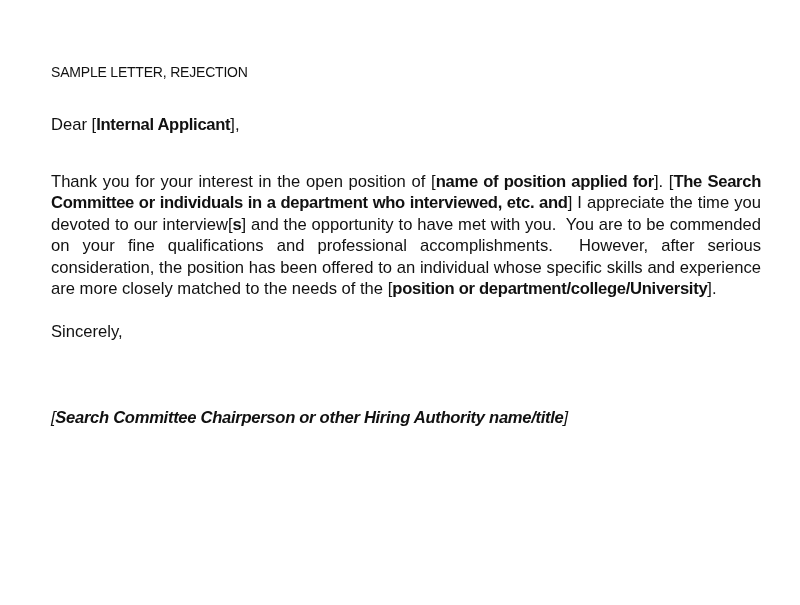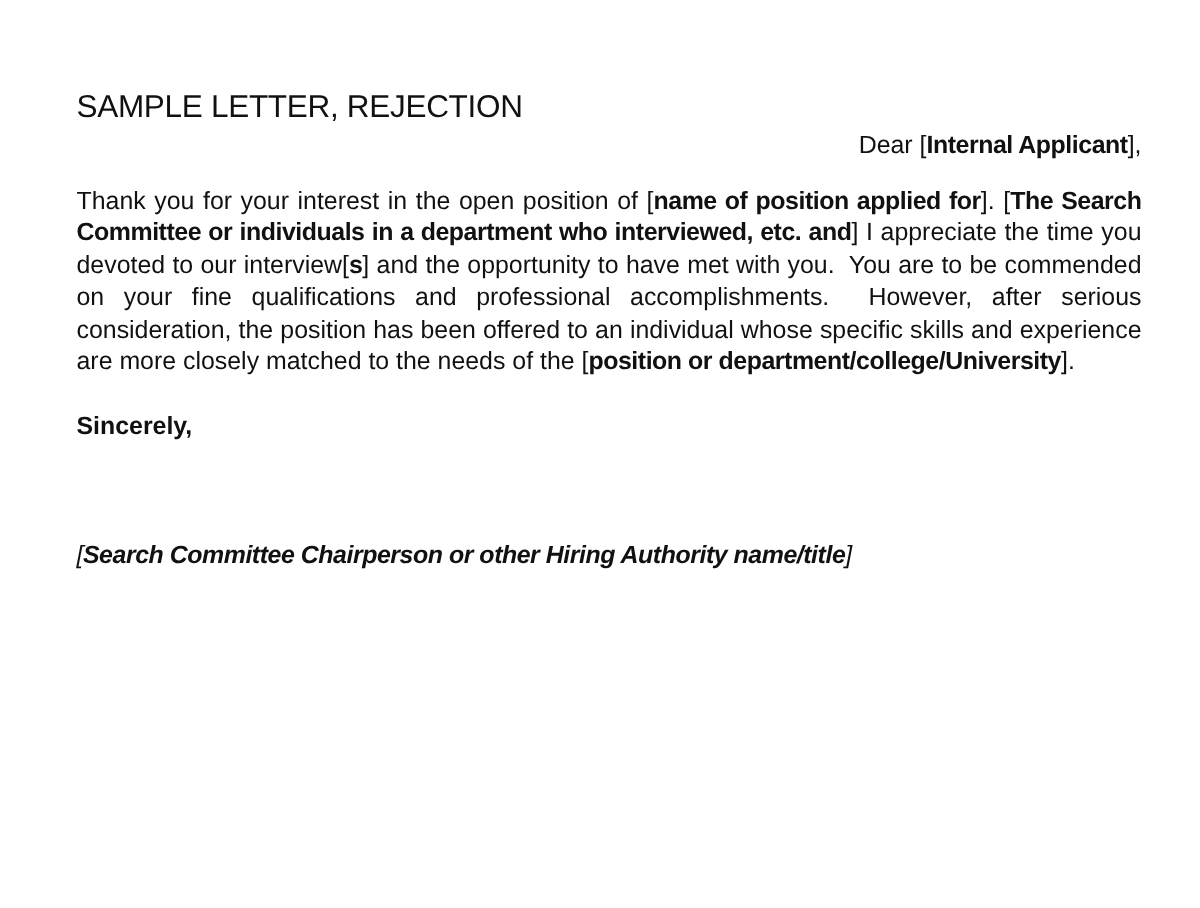--- a/index.html
+++ b/index.html
@@ -6,27 +6,27 @@
     body {
       width: 800px; height: 605px; background: #ffffff; overflow: hidden;
       font-family: "Liberation Sans", "DejaVu Sans", sans-serif;
       color: #111111;
       position: relative;
     }
     .page {
       position: absolute; left: 51px; top: 61px; width: 710px;
       font-size: 16.6px; line-height: 21.5px;
     }
-    .title1, .title2 { margin: 0; font-weight: normal; font-size: 21px; line-height: 22px; }
+    .title1, .title2 { margin: 0; font-weight: normal; font-size: 14px; line-height: 22px; }
     .title2 { font-weight: bold; letter-spacing: -0.4px; }
     .title1 { letter-spacing: -0.2px; }
-    .greeting { margin-top: 3px; text-align: right; }
+    .greeting { margin-top: 31px; }
     p { margin: 0; }
-    .para { margin-top: 15px; text-align: justify; }
-    .closing { margin-top: 21.5px; font-weight: bold; }
+    .para { margin-top: 35px; text-align: justify; }
+    .closing { margin-top: 21.5px; }
     .signature { margin-top: 64px; letter-spacing: -0.3px; font-style: italic; }
     b { font-weight: bold; letter-spacing: -0.3px; }
   </style>
 </head>
 <body>
 
 <div class="page">
   <div class="title1">SAMPLE LETTER, REJECTION</div>
 
   <p class="greeting"><span>Dear [</span><b>Internal Applicant</b><span>],</span></p>

